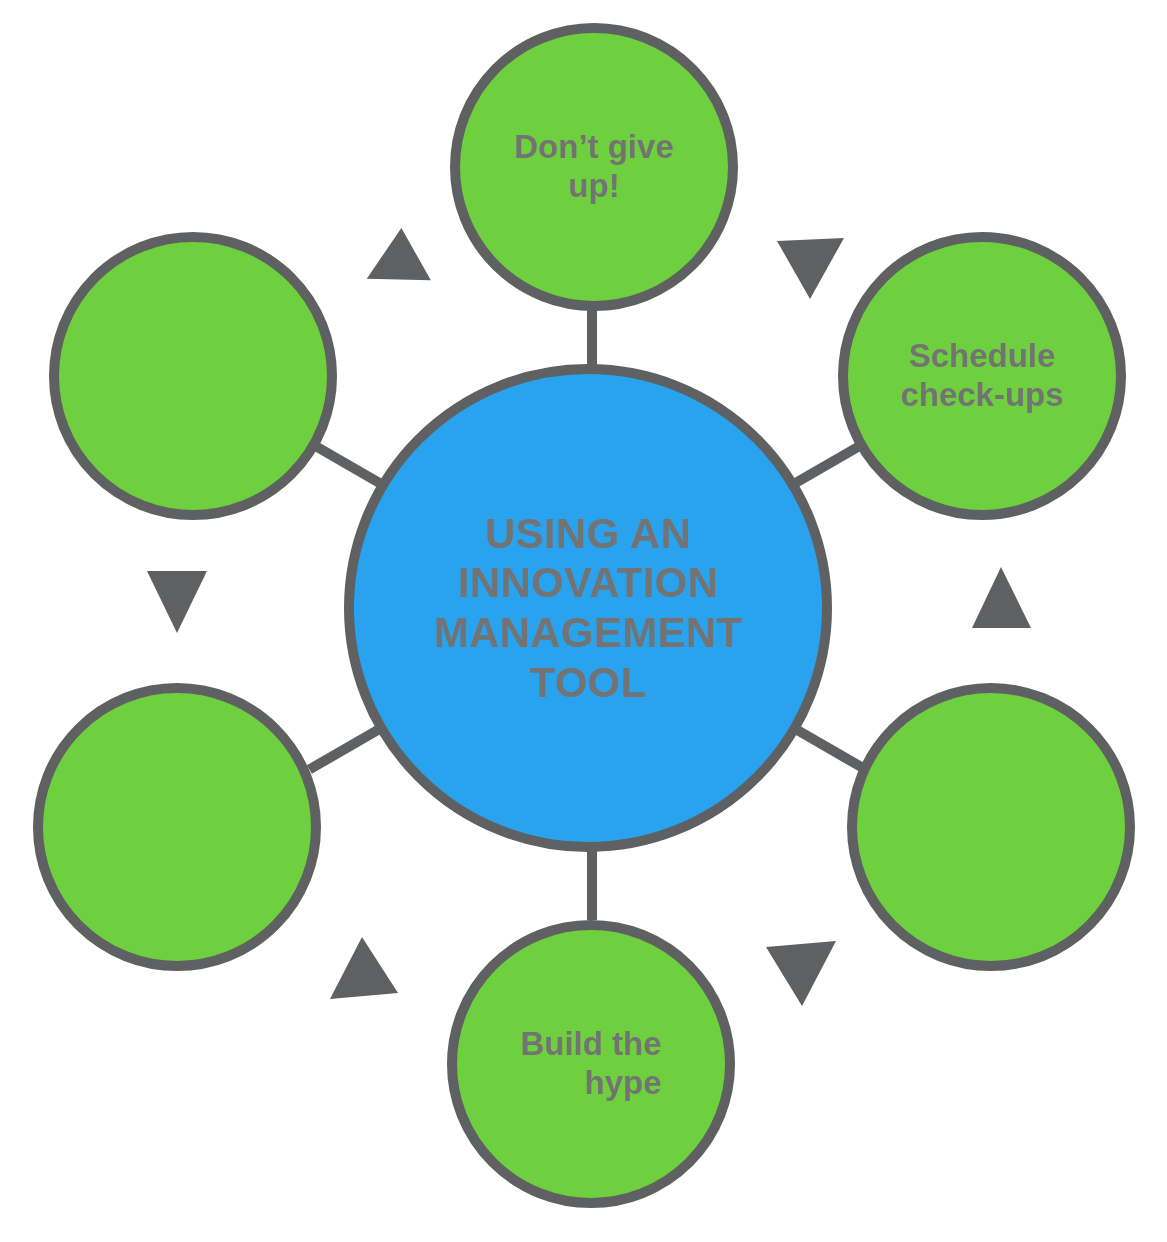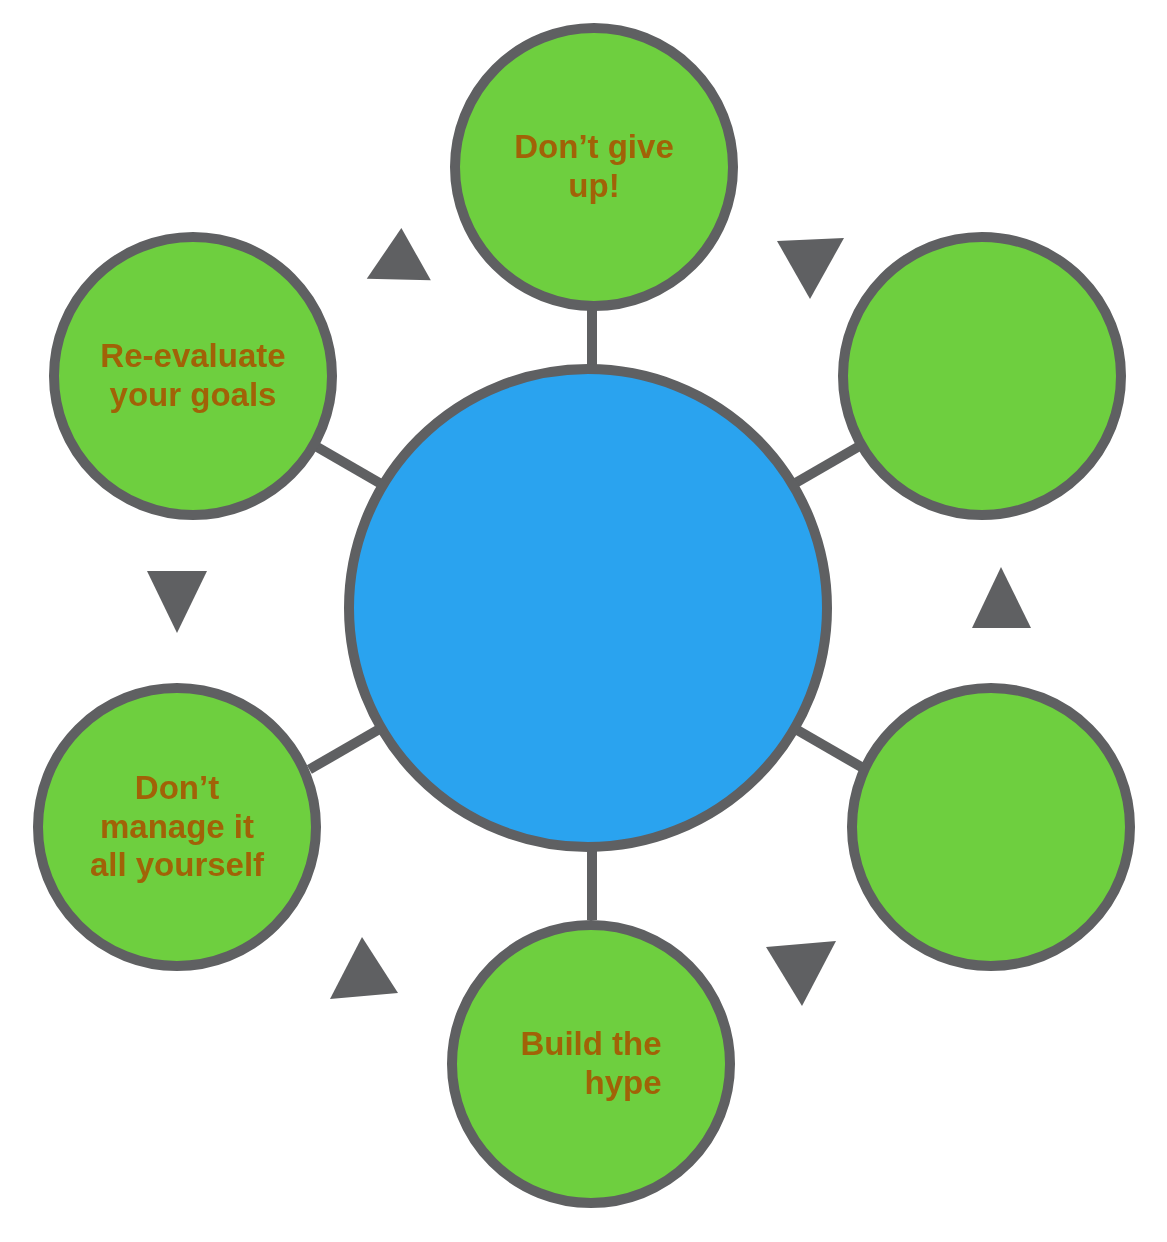--- a/index.html
+++ b/index.html
@@ -23,21 +23,21 @@
     top: 0;
     width: 1167px;
     height: 1242px;
   }
   .node-label {
     position: absolute;
     display: flex;
     align-items: center;
     justify-content: center;
     text-align: center;
-    color: #a16207;
+    color: #737373;
     font-weight: bold;
     pointer-events: none;
     white-space: pre-line;
     line-height: 1.18;
   }
   .center-label {
     font-size: 42px;
     letter-spacing: 0.3px;
   }
   .outer-label {
@@ -76,35 +76,36 @@
     <g fill="#5F6062">
       <polygon points="399,228 432,278 368,281" transform="rotate(4 400 262)"></polygon>
       <polygon points="810,299 777,241 844,238"></polygon>
       <polygon points="1001,567 1031,628 972,628"></polygon>
       <polygon points="802,1006 766,947 836,941"></polygon>
       <polygon points="362,937 398,993 330,999"></polygon>
       <polygon points="177,633 147,571 207,571"></polygon>
     </g>
   </svg>
 
+  <div class="node-label center-label" style="left:388px; top:488px; width:400px; height:240px;">USING AN
+INNOVATION
+MANAGEMENT
+TOOL</div>
 
   <div class="node-label outer-label" style="left:474px; top:107px; width:240px; height:120px;">Don’t give
 up!</div>
 
+  <div class="node-label outer-label" style="left:862px; top:316px; width:240px; height:120px;">Schedule
+check-ups</div>
 
 
   <div class="node-label outer-label" style="left:471px; top:1004px; width:240px; height:120px;text-align:right;">Build the
 hype</div>
 
-  <div class="node-label outer-label" style="left:52px; top:747px; width:250px; height:160px;">Don’t
-manage it
-all yourself</div>
 
-  <div class="node-label outer-label" style="left:68px; top:316px; width:250px; height:120px;">Re-evaluate
-your goals</div>
 
   <div class="hit" style="left:450px; top:23px; width:288px; height:288px;"></div>
   <div class="hit" style="left:838px; top:232px; width:288px; height:288px;"></div>
   <div class="hit" style="left:847px; top:683px; width:288px; height:288px;"></div>
   <div class="hit" style="left:447px; top:920px; width:288px; height:288px;"></div>
   <div class="hit" style="left:33px; top:683px; width:288px; height:288px;"></div>
   <div class="hit" style="left:49px; top:232px; width:288px; height:288px;"></div>
   <div class="hit" style="left:349px; top:369px; width:478px; height:478px;"></div>
 
 </div>

